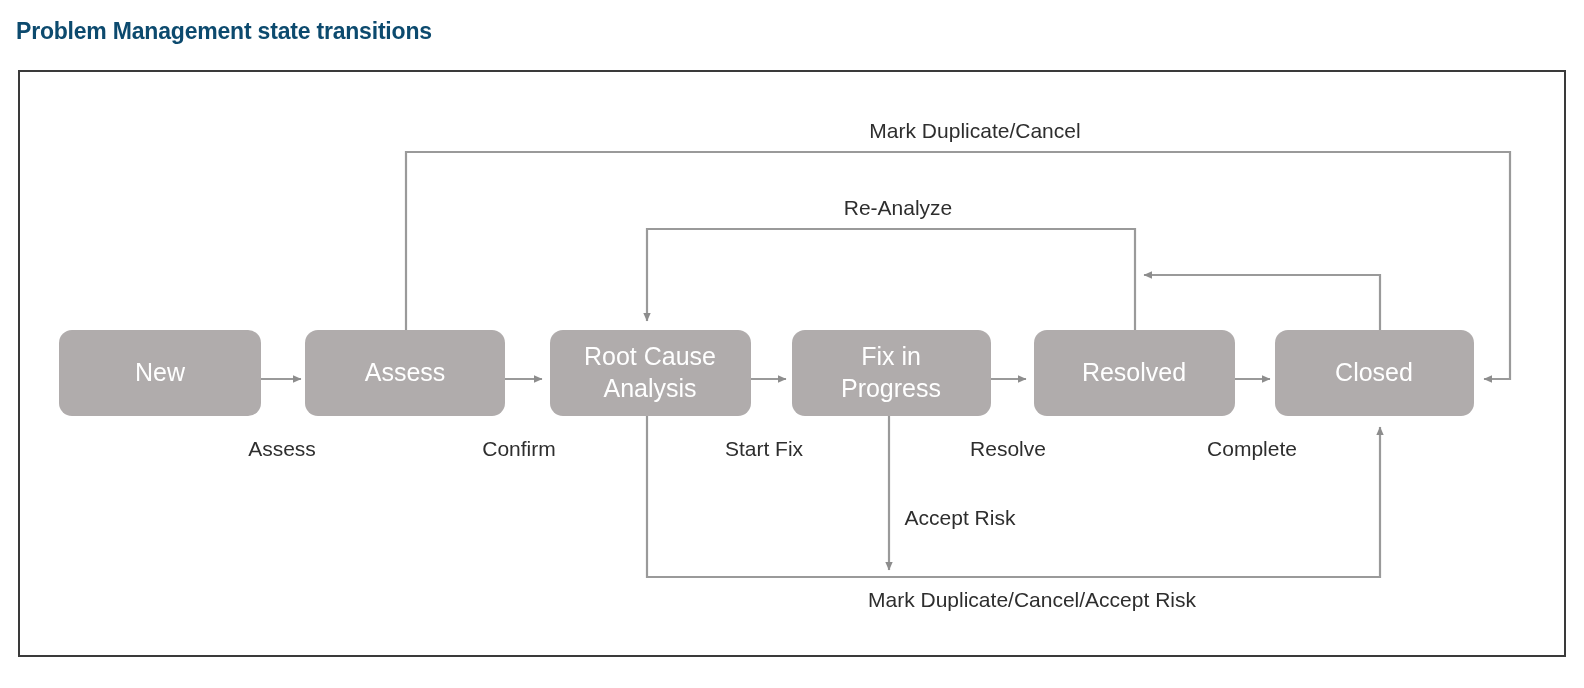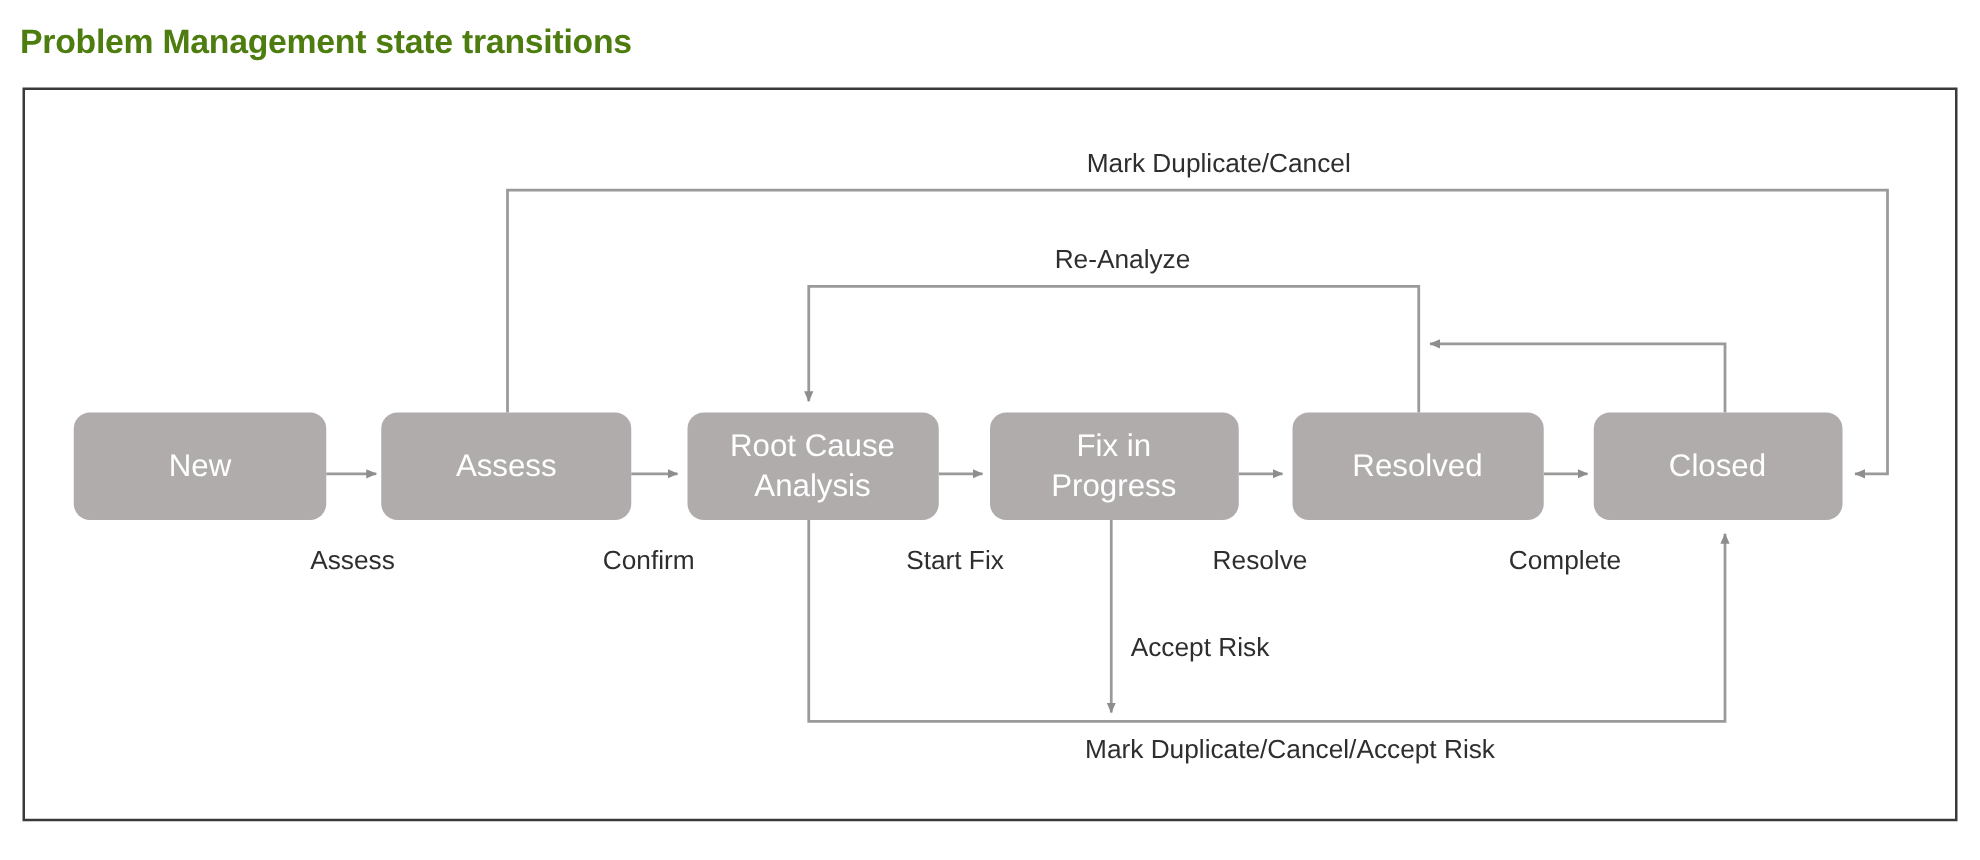--- a/index.html
+++ b/index.html
@@ -11,23 +11,23 @@
     width: 1584px;
     height: 688px;
     font-family: "Liberation Sans", sans-serif;
     overflow: hidden;
     position: relative;
   }
   #page-title {
     position: absolute;
     left: 16px;
     top: 18px;
-    font-size: 27px;
+    font-size: 23px;
     font-weight: bold;
-    color: #4d7c0f;
+    color: #0c4a6e;
     letter-spacing: -0.2px;
     white-space: nowrap;
   }
   #diagram-frame {
     position: absolute;
     left: 18px;
     top: 70px;
     width: 1548px;
     height: 587px;
     border: 2px solid #3a3a3a;

